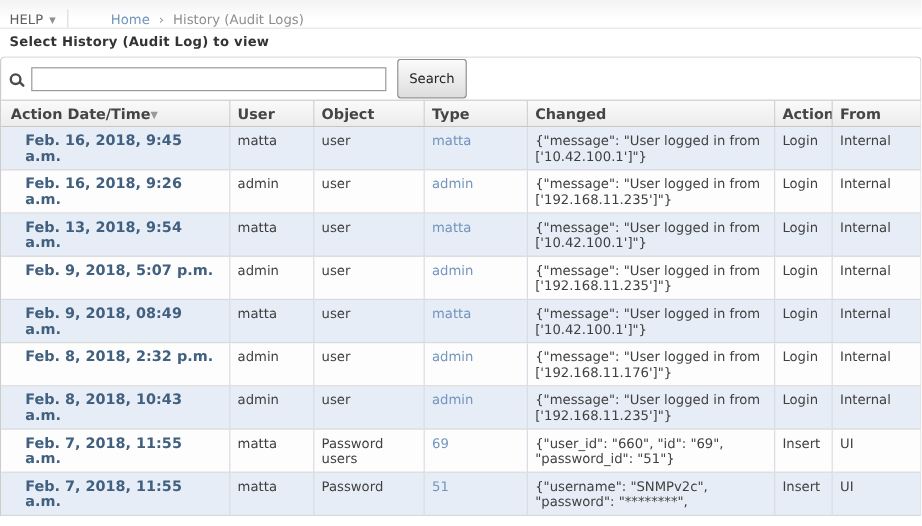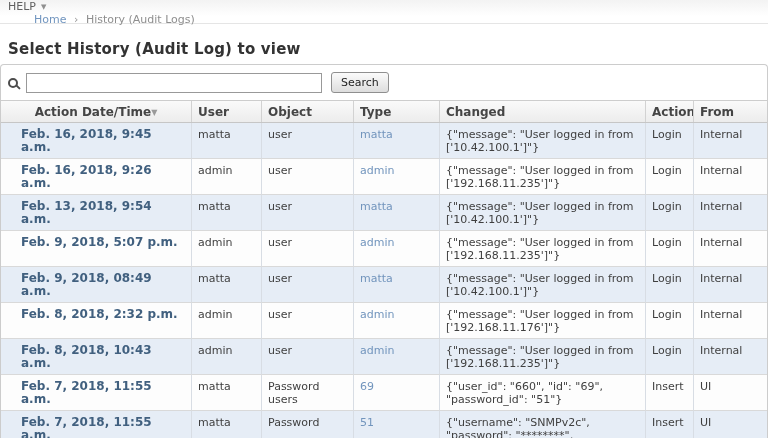--- a/index.html
+++ b/index.html
@@ -1,58 +1,58 @@
 <!DOCTYPE html>
 <html><head>
 <meta charset="utf-8">
 <style>
   * { margin:0; padding:0; box-sizing:border-box; }
   html,body { width:768px; height:438px; overflow:hidden; background:#fff;
               font-family:"DejaVu Sans","Liberation Sans",sans-serif; }
 
   
-  .topbar { height:24px; display:flex; align-items:flex-start; padding:0 8px;
+  .topbar { height:24px; display:flex; align-items:flex-end; padding:0 8px;
             background:linear-gradient(#f3f3f3,#ffffff 70%);
-            border-bottom:1px solid #e5e5e5;flex-direction:column; }
+            border-bottom:1px solid #e5e5e5; }
   .help { display:flex; align-items:center; font-size:11px; color:#5f5f5f; cursor:pointer; }
   .help .arrow { font-size:7px; color:#8f8f8f; margin-left:5px; }
   .tb-divider { width:1px; height:15px; background:#ddd; margin:0 9px 0 10px; }
   .crumb { font-size:11px;margin-left:26px; }
   .crumb a { color:#7195bf; text-decoration:none; }
   .crumb .sep { color:#999; margin:0 4px; }
   .crumb .current { color:#8e8e8e; }
 
   
-  h1 { font-size:15px; font-weight:bold; color:#333; margin:16px 8px 6px 8px; letter-spacing:.2px; }
+  h1 { font-size:11px; font-weight:bold; color:#333; margin:4px 8px 6px 8px; letter-spacing:.2px; }
 
   
   .panel { width:768px; border:1px solid #cccccc; border-bottom:none;
            border-radius:4px 4px 0 0; background:#fff; }
 
   
   .toolbar { height:35px; display:flex; align-items:center; padding:0 7px; }
   .mag { width:10px; height:10px; border:2px solid #4c4c4c; border-radius:50%;
          position:relative; margin-right:8px; flex:none; }
   .mag::after { content:""; position:absolute; width:6px; height:2px; background:#4c4c4c;
                 right:-5px; bottom:-2px; transform:rotate(45deg); border-radius:1px; }
   .search-input { width:296px; height:20px; border:1px solid #999; font-size:11px;
                   padding:2px 4px; font-family:inherit; outline:none; }
-  .search-btn { margin-left:9px; height:21px; font-size:11px; font-family:inherit;
+  .search-btn { margin-left:9px; height:33px; font-size:11px; font-family:inherit;
                 padding:2px 9px; color:#222; border:1px solid #8f8f8f; border-radius:3px;
                 background:linear-gradient(#fbfbfb,#dddddd); cursor:pointer; }
 
   
   .grid-head, .tr { display:grid;
       grid-template-columns:191px 70px 92px 86px 206px 48px 1fr; }
   .grid-head { background:linear-gradient(#fafafa,#ececec);
                border-top:1px solid #cdcdcd; border-bottom:1px solid #c6c6c6; }
   .th { font-size:12px; font-weight:bold; color:#454545; padding:4px 6px 3px 6px;
         border-right:1px solid #d2d2d2; white-space:nowrap; overflow:hidden; cursor:pointer; }
   .th:last-child { border-right:none; }
-  .th.th-date { display:flex; justify-content:center; align-items:center; padding-left:8px; }
+  .th.th-date { display:flex; justify-content:flex-start; align-items:center; padding-left:8px; }
   .sort-arrow { font-size:8px; color:#9a9a9a; margin-right:2px; }
 
   .tr { min-height:36px; background:#fdfdfd; }
   .tr.alt { background:#e6edf6; }
   .td { font-size:11px; color:#3f3f3f; line-height:13px; padding:5px 6px 4px 6px;
         border-right:1px solid #d8dde4; border-bottom:1px solid #d9d9d9; overflow:hidden; }
   .td:last-child { border-right:none; }
   .c-date { font-size:12px; font-weight:bold; color:#41607f; padding-left:20px; cursor:pointer; }
   .c-object { color:#7295bd; cursor:pointer; }
 </style>

